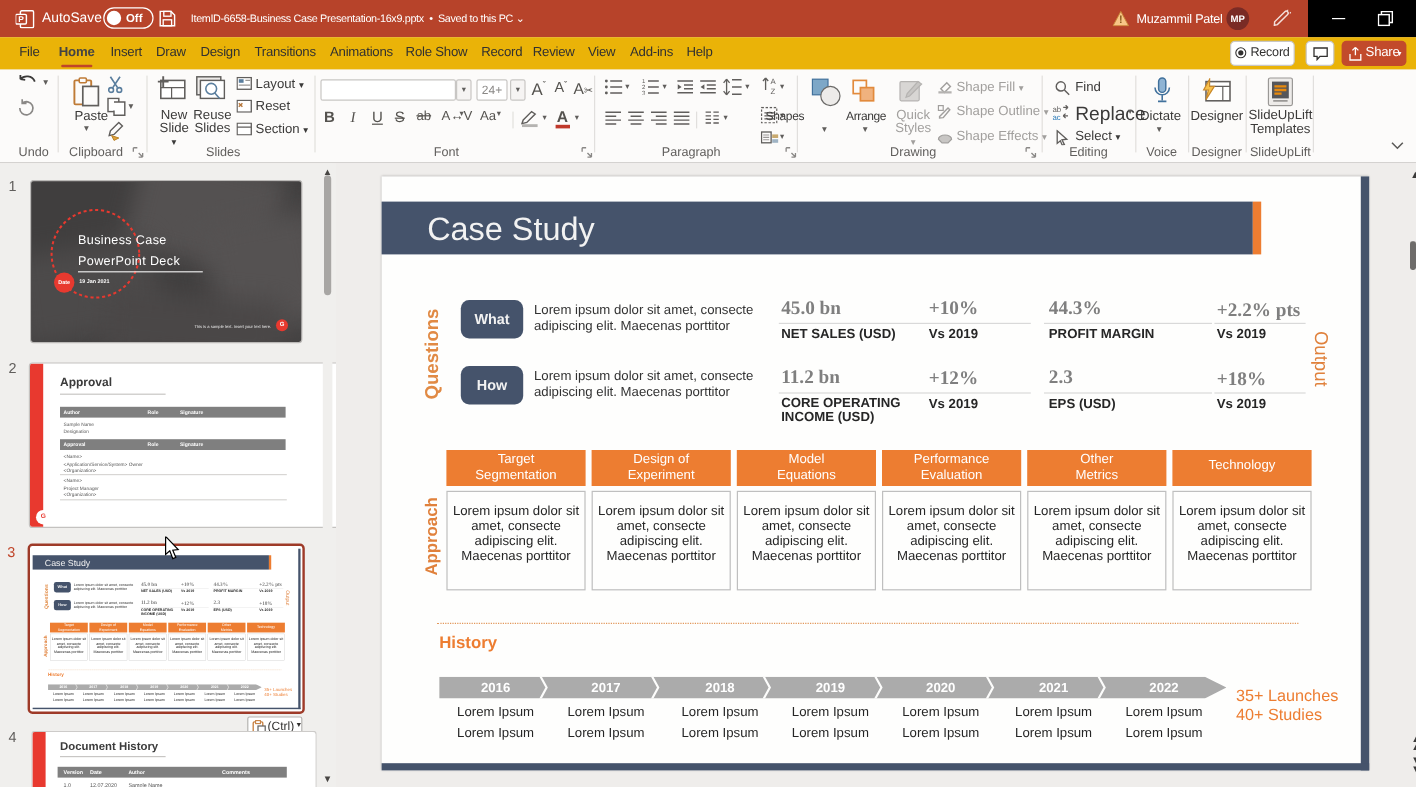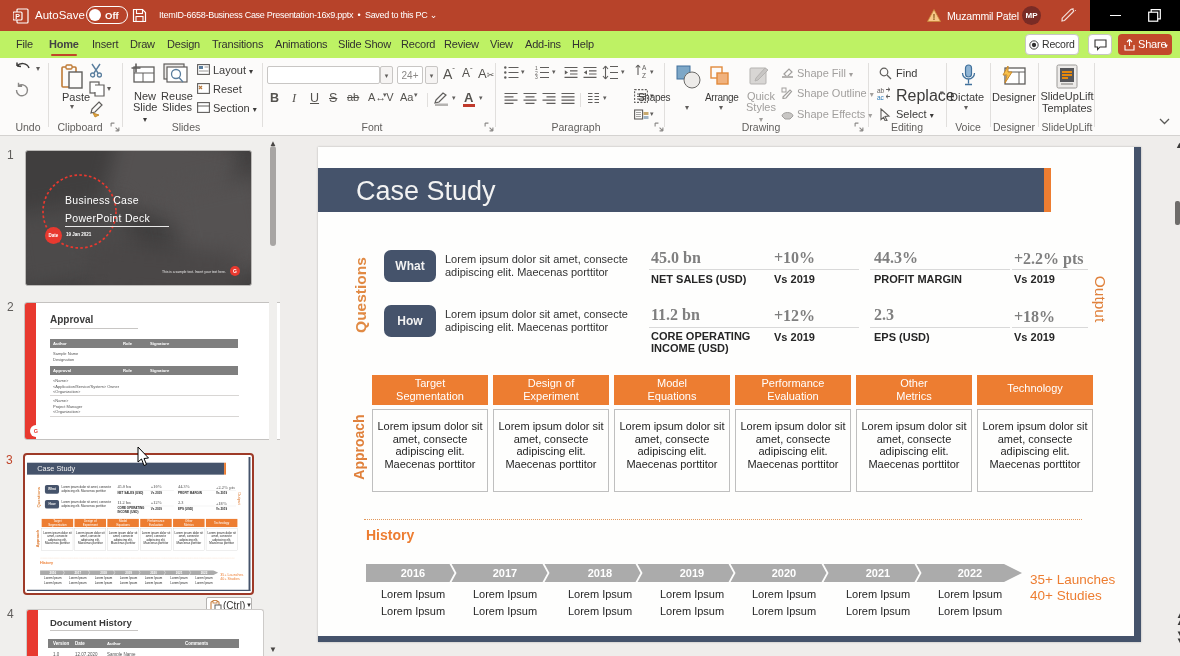--- a/index.html
+++ b/index.html
@@ -6,21 +6,21 @@
 body { font-family:"Liberation Sans", sans-serif; position:relative; background:#EFEDEB; }
 #app { position:absolute; left:0; top:0; width:1180px; height:656px; }
 .abs { position:absolute; }
 
 
 #titlebar { position:absolute; left:0; top:0; width:1180px; height:31px; background:#B7432A; color:#fff; }
 #winctl { position:absolute; right:0; top:0; width:90px; height:31px; background:#000; }
 #searchbox { position:absolute; left:455px; top:4px; width:313px; height:23px; background:#F3E3DD; border-radius:4px; color:#43302A; font-size:11px; line-height:23px; }
 
 
-#menubar { position:absolute; left:0; top:31px; width:1180px; height:27px; background:#bef264; color:#323130; font-size:11px; letter-spacing:-0.2px; }
+#menubar { position:absolute; left:0; top:31px; width:1180px; height:27px; background:#eab308; color:#323130; font-size:11px; letter-spacing:-0.2px; }
 .tab { position:absolute; top:0; height:27px; line-height:27px; }
 
 
 #ribbon { position:absolute; left:0; top:58px; width:1180px; height:78px; background:#FCFBFA; border-bottom:1px solid #D4D2D0; color:#3B3A39; font-size:11px; }
 .gsep { position:absolute; top:5px; height:64px; width:1px; background:#E1DFDD; }
 .glabel { position:absolute; top:63px; font-size:10.5px; color:#605E5C; text-align:center; transform:translateX(-50%); }
 .launch { position:absolute; top:64px; width:10px; height:10px; color:#8A8886; font-size:9px; }
 
 
 #leftpanel { position:absolute; left:0; top:136px; width:280px; height:520px; background:#F0EFED; }
@@ -70,21 +70,21 @@
     </div>
   </div>
   <div id="menubar">
     <div class="tab" style="left:16px">File</div>
     <div class="tab" style="left:49px;font-weight:bold;color:#444">Home<div class="abs" style="left:2px;right:2px;bottom:2px;height:2.5px;background:#C0452A;border-radius:1px"></div></div>
     <div class="tab" style="left:92px">Insert</div>
     <div class="tab" style="left:130px">Draw</div>
     <div class="tab" style="left:167px">Design</div>
     <div class="tab" style="left:212px">Transitions</div>
     <div class="tab" style="left:275px">Animations</div>
-    <div class="tab" style="left:338px">Slide Show</div>
+    <div class="tab" style="left:338px">Role Show</div>
     <div class="tab" style="left:401px">Record</div>
     <div class="tab" style="left:444px">Review</div>
     <div class="tab" style="left:490px">View</div>
     <div class="tab" style="left:525px">Add-ins</div>
     <div class="tab" style="left:572px">Help</div>
     <div class="abs" style="left:1025px;top:3px;width:54px;height:21px;background:#fff;border:1px solid #C8C6C4;border-radius:4px;font-size:10.5px;color:#323130;line-height:19px;text-align:center">
       <svg style="vertical-align:-2px" width="10" height="10" viewBox="0 0 12 12">
           <circle cx="6" cy="6" r="5" fill="none" stroke="#323130" stroke-width="1.1"></circle>
           <circle cx="6" cy="6" r="2.6" fill="#323130"></circle>
         </svg> Record

